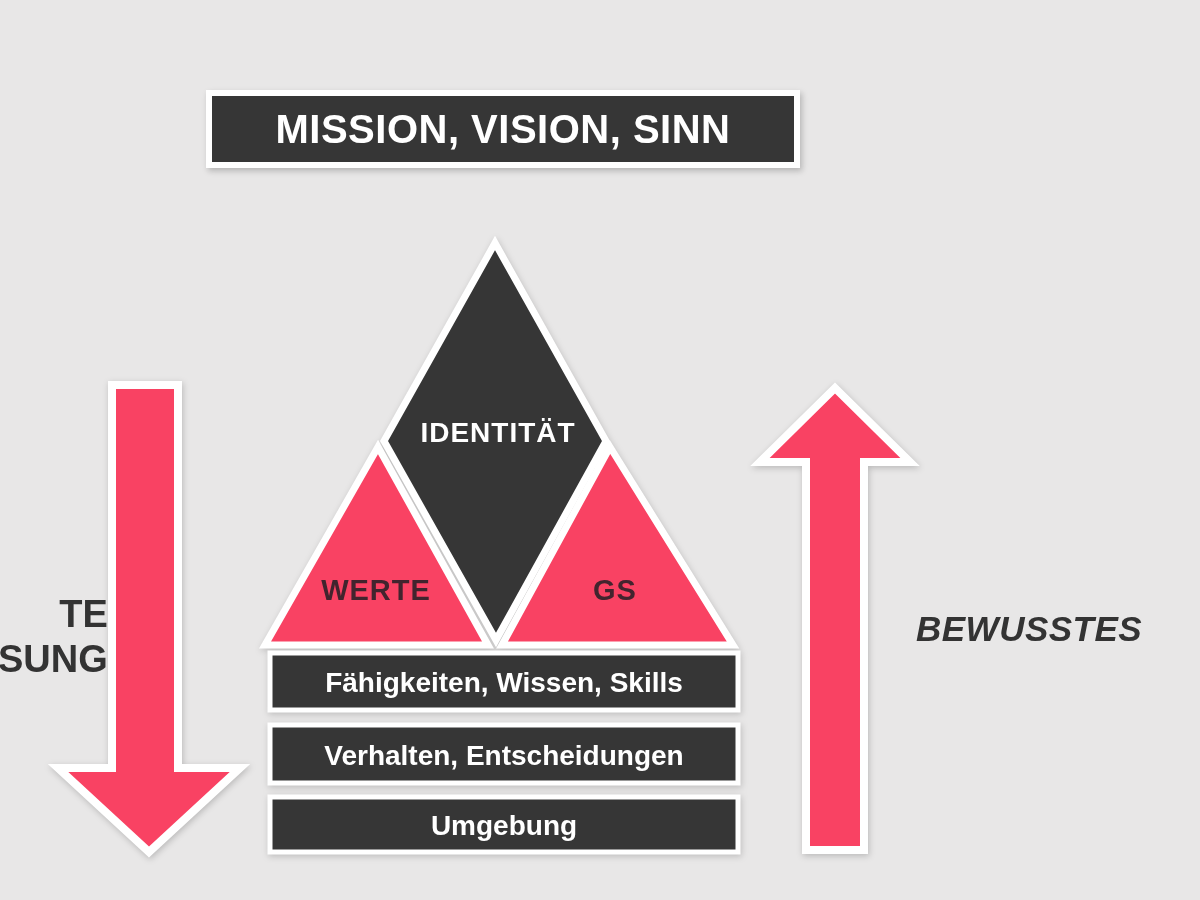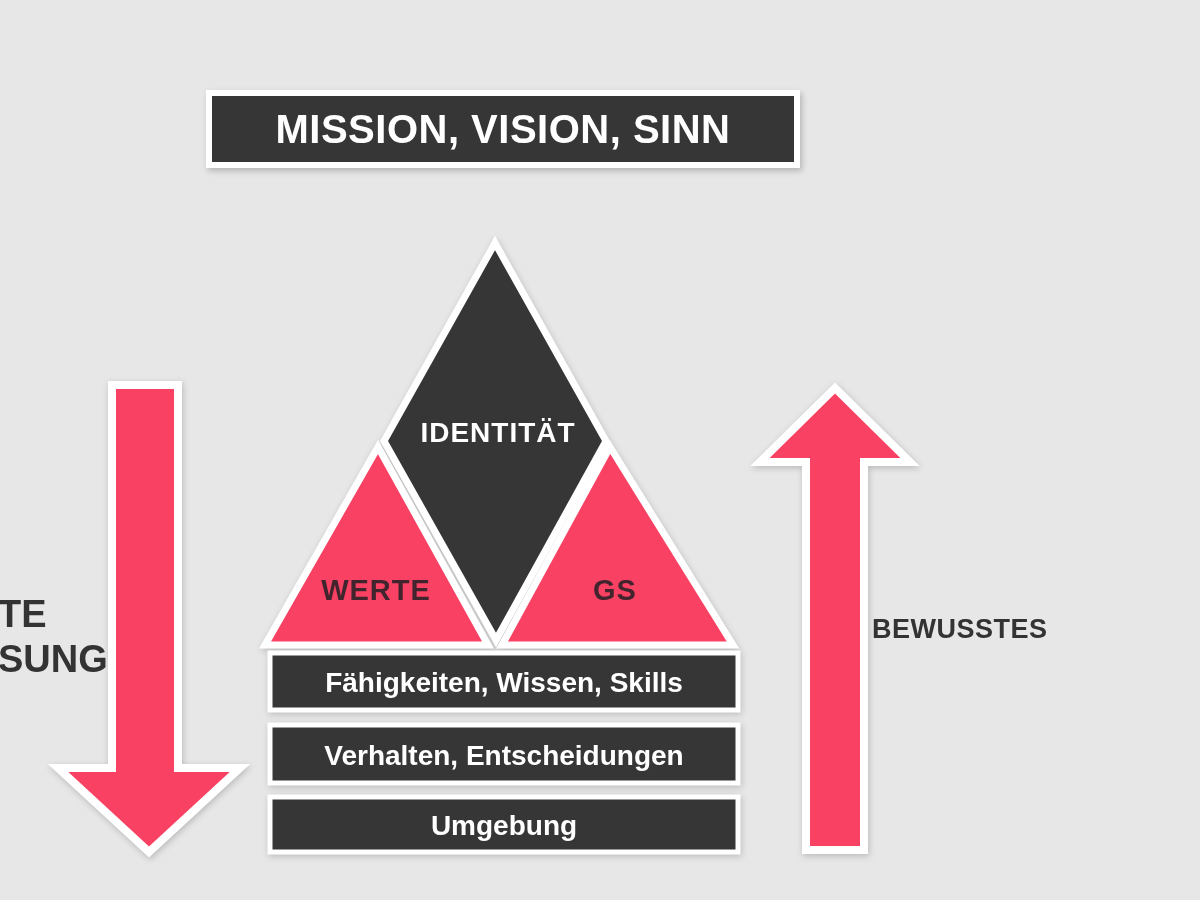--- a/index.html
+++ b/index.html
@@ -8,20 +8,21 @@
     width: 1200px;
     height: 900px;
     overflow: hidden;
     font-family: "Liberation Sans", sans-serif;
     background: var(--background, #e8e7e7);
   }
   .canvas {
     position: relative;
     width: 1200px;
     height: 900px;
+    text-align: right;
   }
   
   .title-box {
     position: absolute;
     left: 206px;
     top: 90px;
     width: 582px;
     height: 66px;
     background: var(--dark, #363636);
     border: 6px solid #ffffff;
@@ -93,25 +94,26 @@
     white-space: nowrap;
   }
   .side-label span { display: block; }
   .side-label-left {
     left: -2px;
     top: 592px;
     font-size: 38px;
     line-height: 45px;
   }
   .side-label-right {
-    left: 872px;
+    left: 916px;
     top: 606px;
-    font-size: 27px;
+    font-size: 35px;
     line-height: 46px;
     letter-spacing: 0.5px;
+    font-style: italic;
   }
 </style>
 </head>
 <body>
 
 <div class="canvas">
 
   <div class="title-box">
     <span>MISSION, VISION, SINN</span>
   </div>

